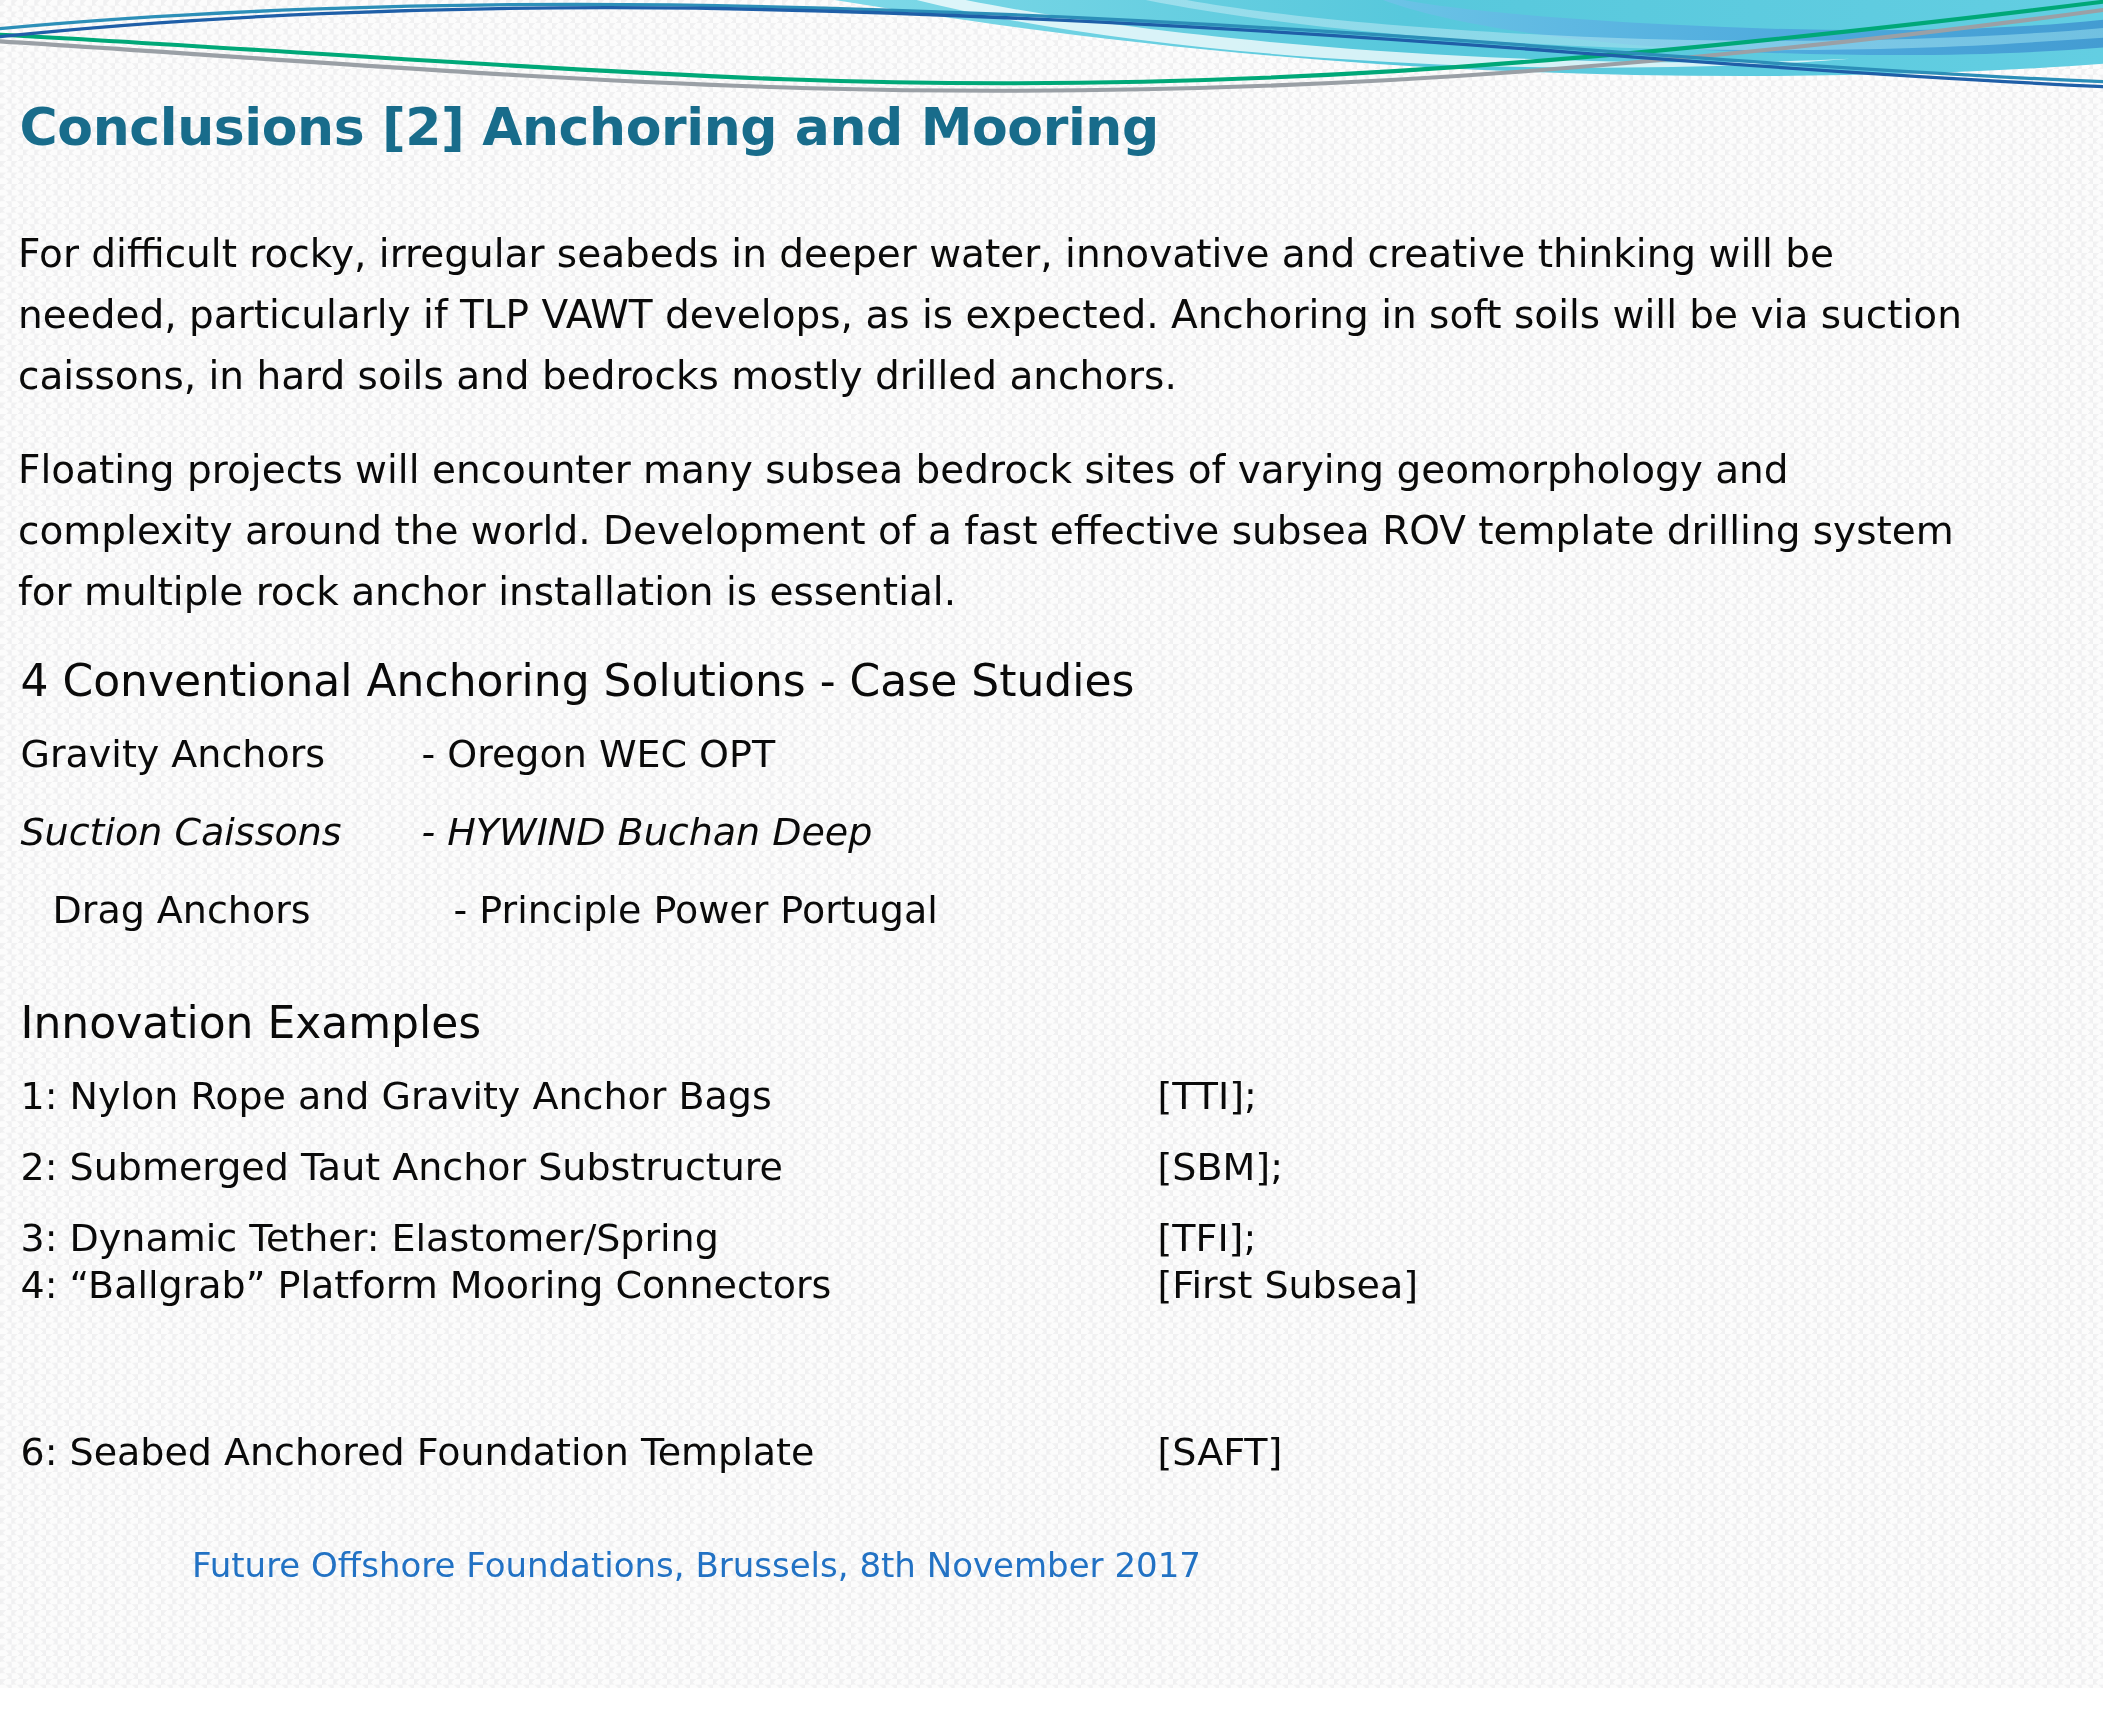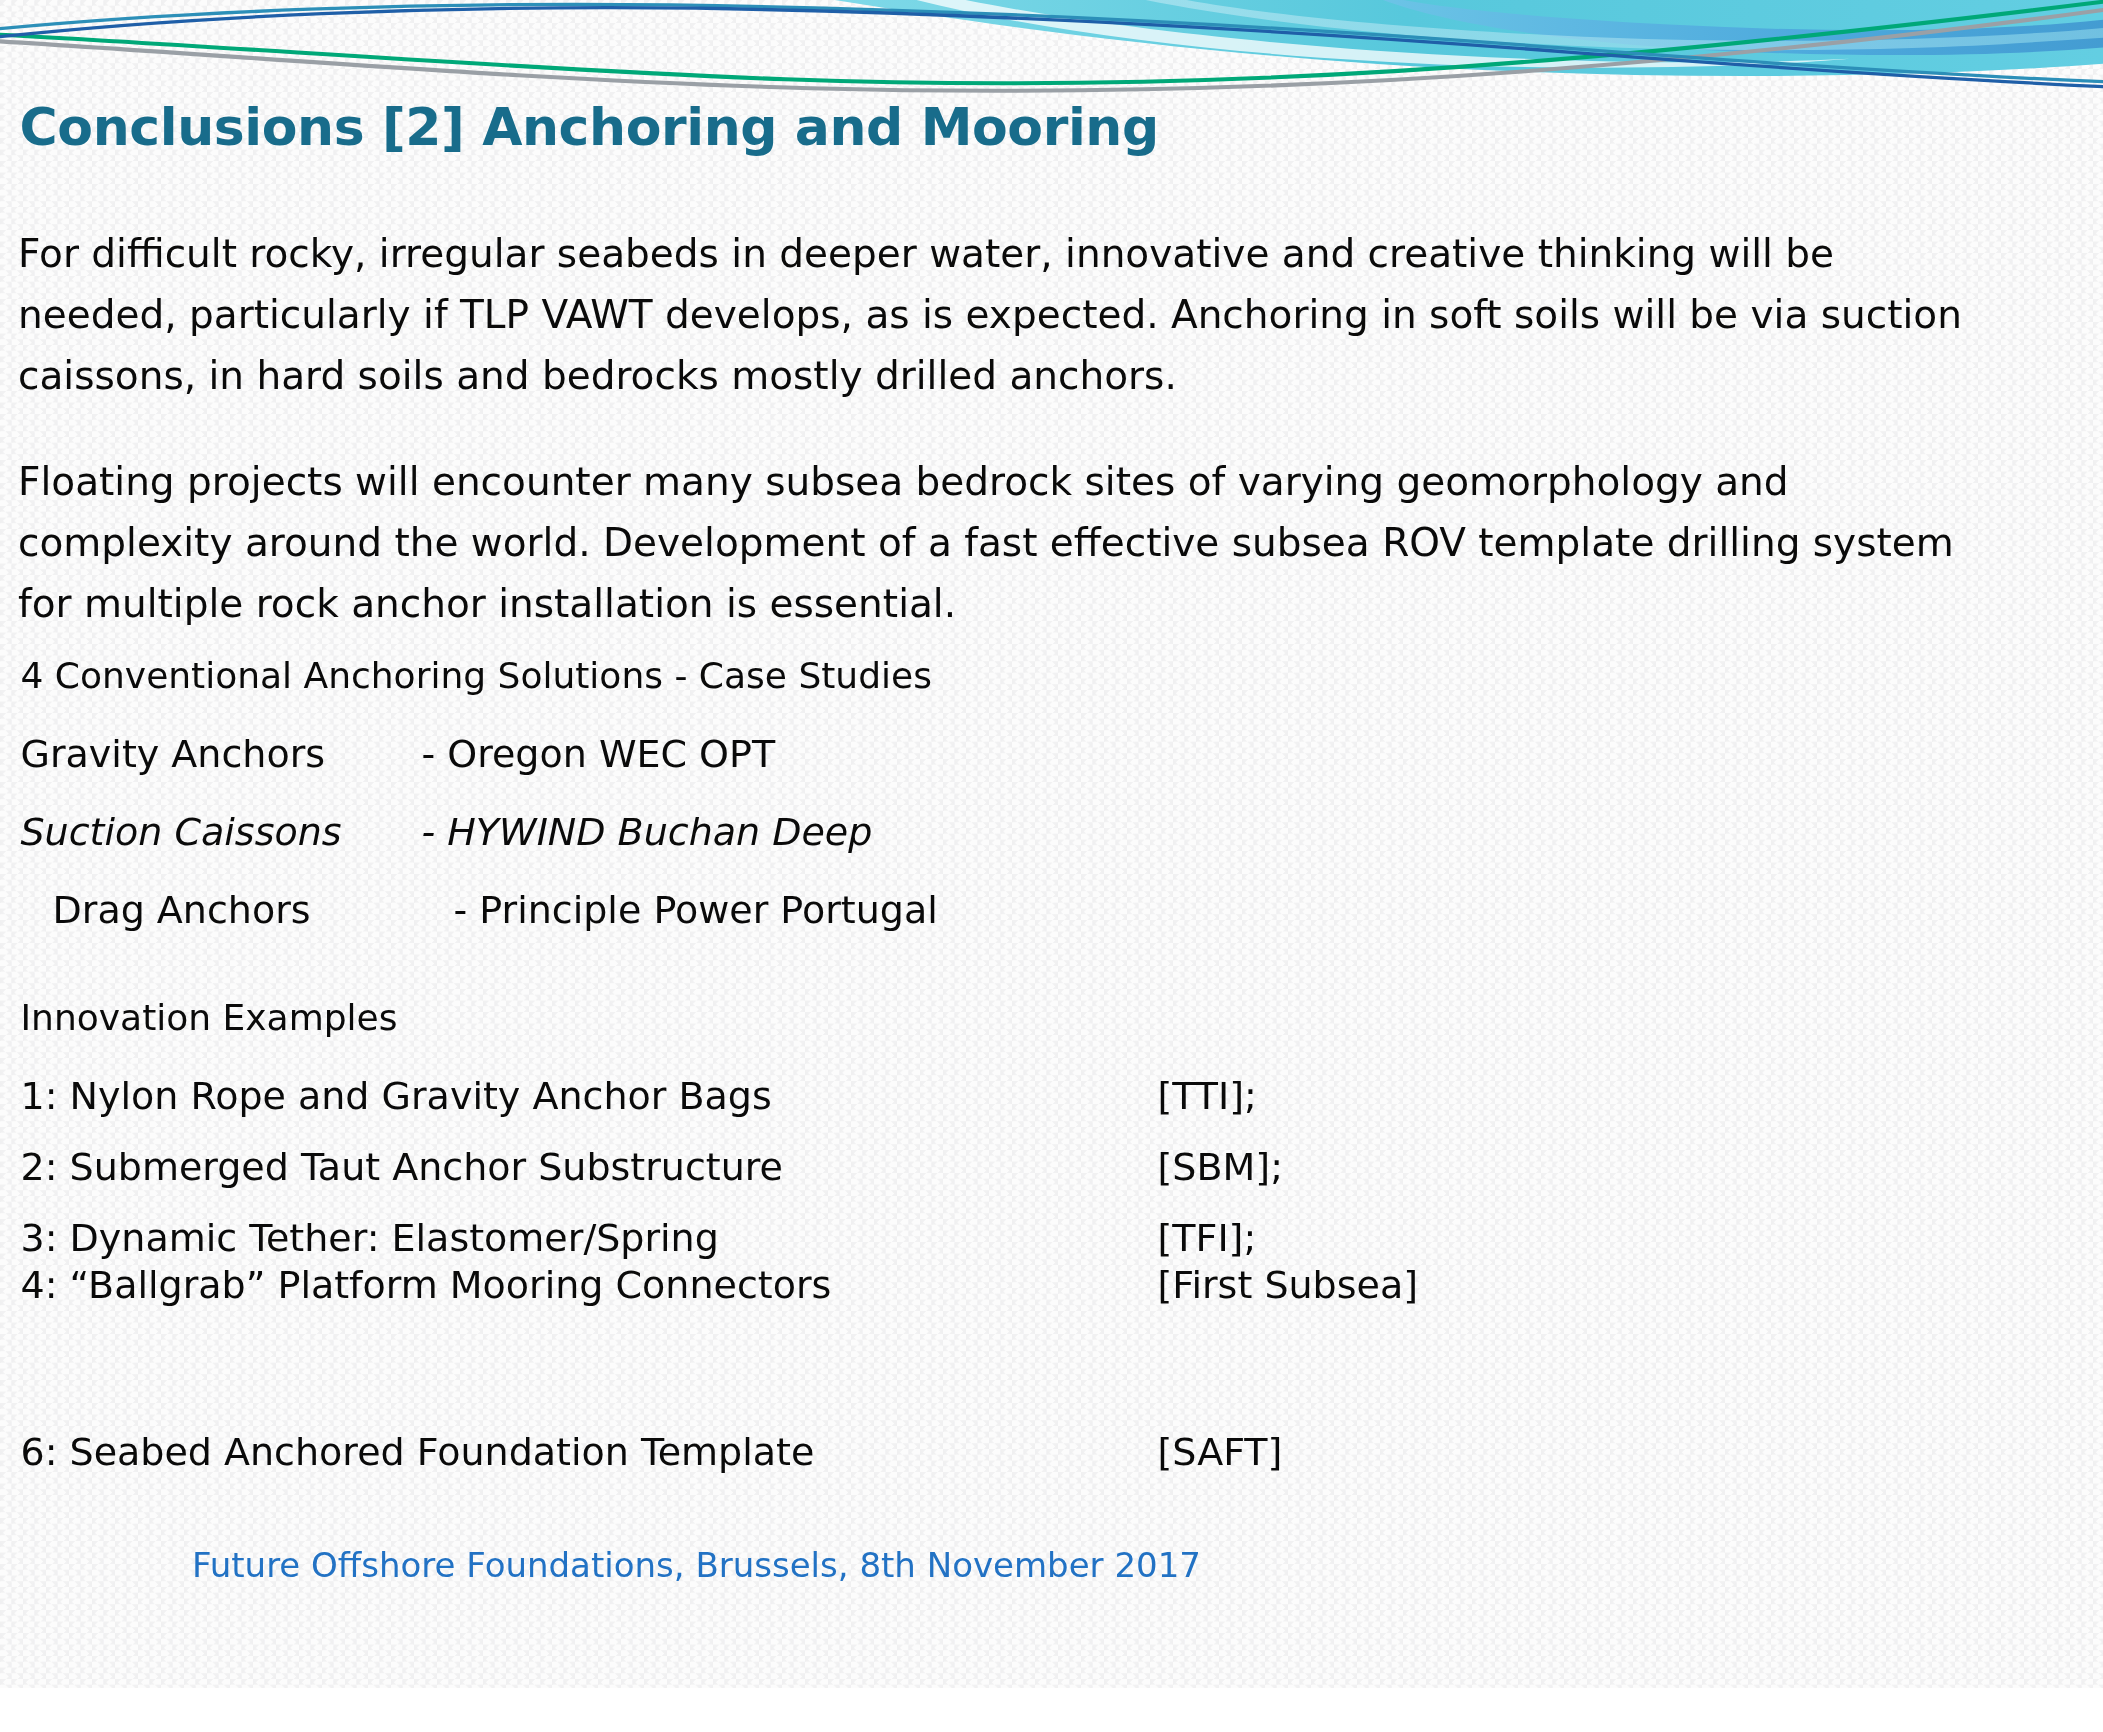--- a/index.html
+++ b/index.html
@@ -56,26 +56,26 @@
 
   .para {
     position: absolute;
     left: 18px;
     font-size: 39px;
     line-height: 61px;
     color: #0a0a0a;
     width: 1964px;
   }
   #para1 { top: 223px; }
-  #para2 { top: 439px; margin-top: 12px; }
+  #para2 { top: 439px; }
 
   .line {
     position: absolute;
     left: 20.5px;
-    font-size: 36px;
+    font-size: 44px;
     color: #0a0a0a;
     white-space: nowrap;
   }
 
   .case-row {
     position: absolute;
     left: 20.5px;
     font-size: 38px;
     color: #0a0a0a;
     white-space: nowrap;

